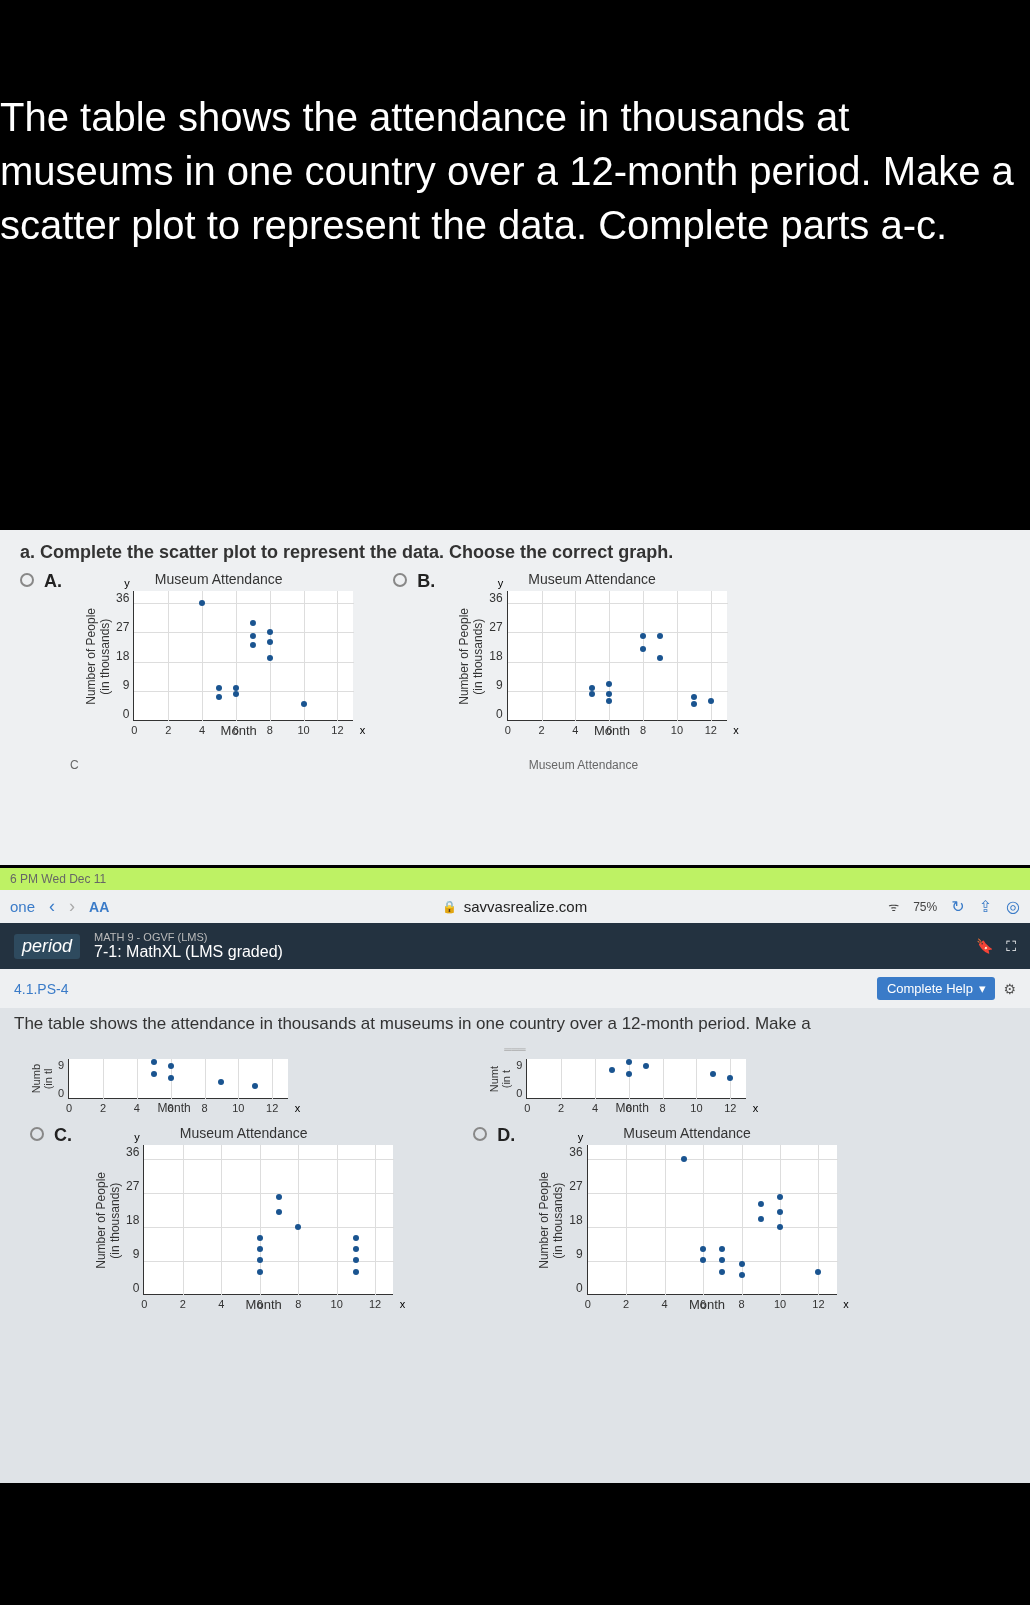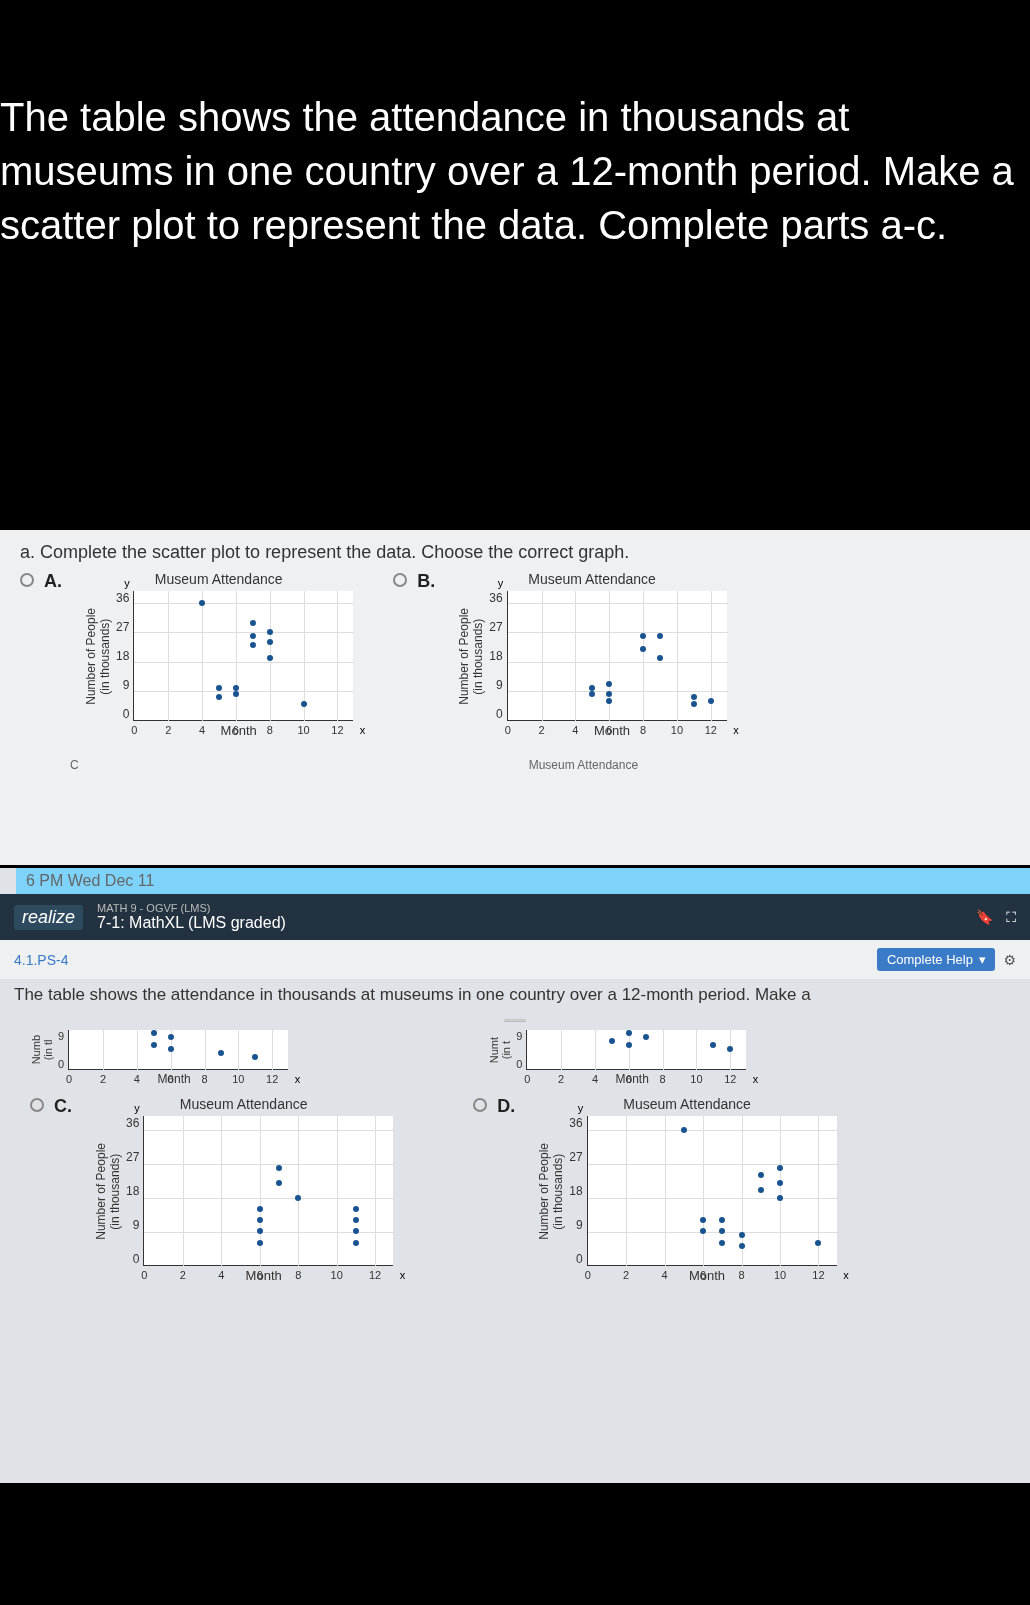--- a/index.html
+++ b/index.html
@@ -24,20 +24,21 @@
   }
   .panel-1 {
     top: 530px;
     width: 1030px;
     height: 335px;
     padding: 12px 20px;
   }
   .instr {
     font-size: 18px;
     color: #333;
+    font-weight: bold;
   }
   .choice-row {
     display: flex;
     gap: 40px;
     margin-top: 8px;
   }
   .choice {
     display: flex;
     align-items: flex-start;
     gap: 10px;
@@ -126,25 +127,24 @@
     border-radius: 50%;
     transform: translate(-50%, 50%);
   }
   .panel-2 {
     top: 868px;
     width: 1030px;
     height: 615px;
     background: #dfe3e7;
   }
   .status-bar {
-    font-size: 16px;
+    font-size: 12px;
     color: #666;
     padding: 4px 10px;
-    background: #7dd3fc;
-    margin-left: 16px;
+    background: #bef264;
   }
   .browser-bar {
     display: flex;
     align-items: center;
     padding: 6px 10px;
     background: #eef0f2;
     gap: 16px;
     position: relative;
   }
   .browser-bar .mid {
@@ -334,22 +334,41 @@
     </div>
   </div>
   <div style="margin-top:20px;font-size:12px;color:#666;display:flex;gap:400px;padding-left:50px;">
     <span>C</span>
     <span style="margin-left:50px">Museum Attendance</span>
   </div>
 </div>
 
 <div class="panel panel-2">
   <div class="status-bar">6 PM  Wed Dec 11</div>
+  <div class="browser-bar">
+    <div class="left">
+      <span style="color:#3a7bc8;font-size:15px;">one</span>
+      <span class="nav-ar active">‹</span>
+      <span class="nav-ar">›</span>
+      <span class="aa">AA</span>
+    </div>
+    <div class="mid">
+      <span class="lock">🔒</span>
+      <span>savvasrealize.com</span>
+    </div>
+    <div class="right">
+      <span>ᯤ</span>
+      <span>75%</span>
+      <span class="icon-btn">↻</span>
+      <span class="icon-btn">⇪</span>
+      <span class="icon-btn">◎</span>
+    </div>
+  </div>
   <div class="realize-bar">
-    <span class="realize-logo">realize</span>
+    <span class="realize-logo">period</span>
     <div class="realize-txt">
       <div class="sub">MATH 9 - OGVF (LMS)</div>
       <div style="font-size:16px;">7-1: MathXL (LMS graded)</div>
     </div>
     <div style="margin-left:auto;display:flex;gap:12px;">
       <span>🔖</span>
       <span>⛶</span>
     </div>
   </div>
   <div class="breadcrumb-bar">

